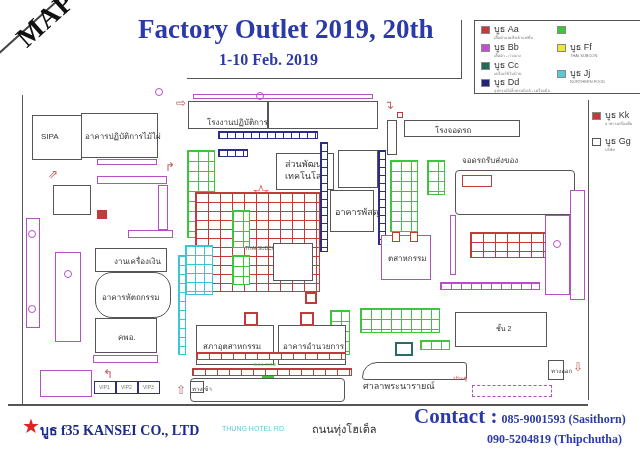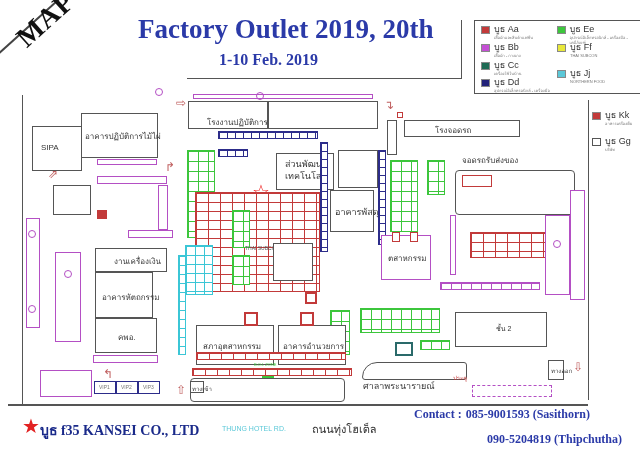--- a/index.html
+++ b/index.html
@@ -24,21 +24,21 @@
   .legend-item { position: absolute; display: flex; align-items: flex-start; gap: 4px; }
   .legend-swatch { width: 9px; height: 8px; margin-top: 2px; border: 1px solid #888; }
   .legend-name { font-size: 9px; color: #333; line-height: 11px; }
   .legend-sub { font-size: 4px; color: #777; line-height: 5px; }
   .circle-mark { position: absolute; width: 8px; height: 8px; border: 1px solid #b44fc4; border-radius: 50%; }
   .star { position: absolute; color: #e22; }
   .footer-booth { left: 40px; top: 419px; font-family: "Liberation Serif", serif; font-weight: bold; font-size: 14px; color: #1a2a8a; white-space: nowrap; }
   .footer-road-en { left: 222px; top: 425px; font-size: 7px; color: #5bc8d8; white-space: nowrap; }
   .footer-road-th { left: 312px; top: 420px; font-size: 11px; color: #333; white-space: nowrap; }
   .contact { left: 414px; top: 404px; font-family: "Liberation Serif", serif; font-weight: bold; color: #2b3aa8; white-space: nowrap; }
-  .contact .lbl { font-size: 12px; }
+  .contact .lbl { font-size: 21px; }
   .contact .v { font-size: 12px; }
   .contact2 { left: 487px; top: 432px; font-family: "Liberation Serif", serif; font-weight: bold; font-size: 12px; color: #2b3aa8; white-space: nowrap; }
   .arrow { position: absolute; color: #c06060; font-size: 12px; }
 </style>
 </head>
 <body>
 
 <div class="abs diag-line"></div>
 <div class="abs map-label">MAP</div>
 <div class="abs map-title">Factory Outlet 2019, 20th</div>
@@ -71,24 +71,20 @@
   </div>
   <div class="legend-item" style="left:6px;top:56px;">
     <div class="legend-swatch" style="background:#23237a"></div>
     <div>
         <div class="legend-name">บูธ Dd</div>
         <div class="legend-sub">อุปกรณ์อิเล็กทรอนิกส์ - เครื่องมือ</div>
       </div>
   </div>
   <div class="legend-item" style="left:82px;top:3px;">
     <div class="legend-swatch" style="background:#3cc63c"></div>
-    <div>
-        <div class="legend-name">บูธ Ee</div>
-        <div class="legend-sub">อุปกรณ์อิเล็กทรอนิกส์ - เครื่องมือ - เคมีภัณฑ์</div>
-      </div>
   </div>
   <div class="legend-item" style="left:82px;top:21px;">
     <div class="legend-swatch" style="background:#e8e83a"></div>
     <div>
         <div class="legend-name">บูธ Ff</div>
         <div class="legend-sub">THAI SUBCON</div>
       </div>
   </div>
   <div class="legend-item" style="left:82px;top:47px;">
     <div class="legend-swatch" style="background:#5bc8d8"></div>
@@ -110,40 +106,40 @@
   <div>
       <div class="legend-name">บูธ Gg</div>
       <div class="legend-sub">บริษัท</div>
     </div>
 </div>
 <div class="box" style="left:588px;top:100px;width:1px;height:300px;border:none;border-left:1px solid #555;"></div>
 
 <div class="box" style="left:22px;top:95px;width:1px;height:310px;border:none;border-left:1px solid #555;"></div>
 <div class="box" style="left:8px;top:404px;width:580px;height:1px;border:none;border-top:2px solid #555;"></div>
 
-<div class="box" style="left:32px;top:126px;width:50px;height:45px;">
+<div class="box" style="left:32px;top:115px;width:50px;height:45px;">
   <div class="bldg-label" style="left:8px;top:16px;font-size:8px;">SIPA</div>
 </div>
 <div class="box" style="left:81px;top:113px;width:77px;height:45px;">
   <div class="bldg-label" style="left:3px;top:16px;font-size:8px;">อาคารปฏิบัติการไม้ไผ่</div>
 </div>
 <div class="box purple" style="left:97px;top:159px;width:60px;height:6px;"></div>
 <div class="box purple" style="left:97px;top:176px;width:70px;height:8px;"></div>
 
 <div class="box purple" style="left:26px;top:218px;width:14px;height:110px;"></div>
 <div class="box purple" style="left:55px;top:252px;width:26px;height:90px;"></div>
 <div class="circle-mark" style="left:28px;top:230px;"></div>
 <div class="circle-mark" style="left:28px;top:305px;"></div>
 <div class="circle-mark" style="left:64px;top:270px;"></div>
 
 <div class="box" style="left:53px;top:185px;width:38px;height:30px;"></div>
 <div class="box" style="left:95px;top:248px;width:72px;height:24px;">
   <div class="bldg-label" style="left:18px;top:6px;font-size:8px;">งานเครื่องเงิน</div>
 </div>
-<div class="box" style="left:95px;top:272px;width:58px;height:46px;">
+<div class="box" style="left:95px;top:272px;width:76px;height:46px;border-radius:17px;">
   <div class="bldg-label" style="left:6px;top:18px;font-size:8px;">อาคารหัตถกรรม</div>
 </div>
 <div class="box" style="left:95px;top:318px;width:62px;height:35px;">
   <div class="bldg-label" style="left:22px;top:12px;font-size:8px;">คพอ.</div>
 </div>
 <div class="box purple" style="left:93px;top:355px;width:65px;height:8px;"></div>
 <div class="box purple" style="left:40px;top:370px;width:52px;height:27px;"></div>
 
 <div class="box navy" style="left:94px;top:381px;width:22px;height:13px;">
   <div class="bldg-label" style="left:4px;top:2px;font-size:5px;color:#777;">VIP1</div>

